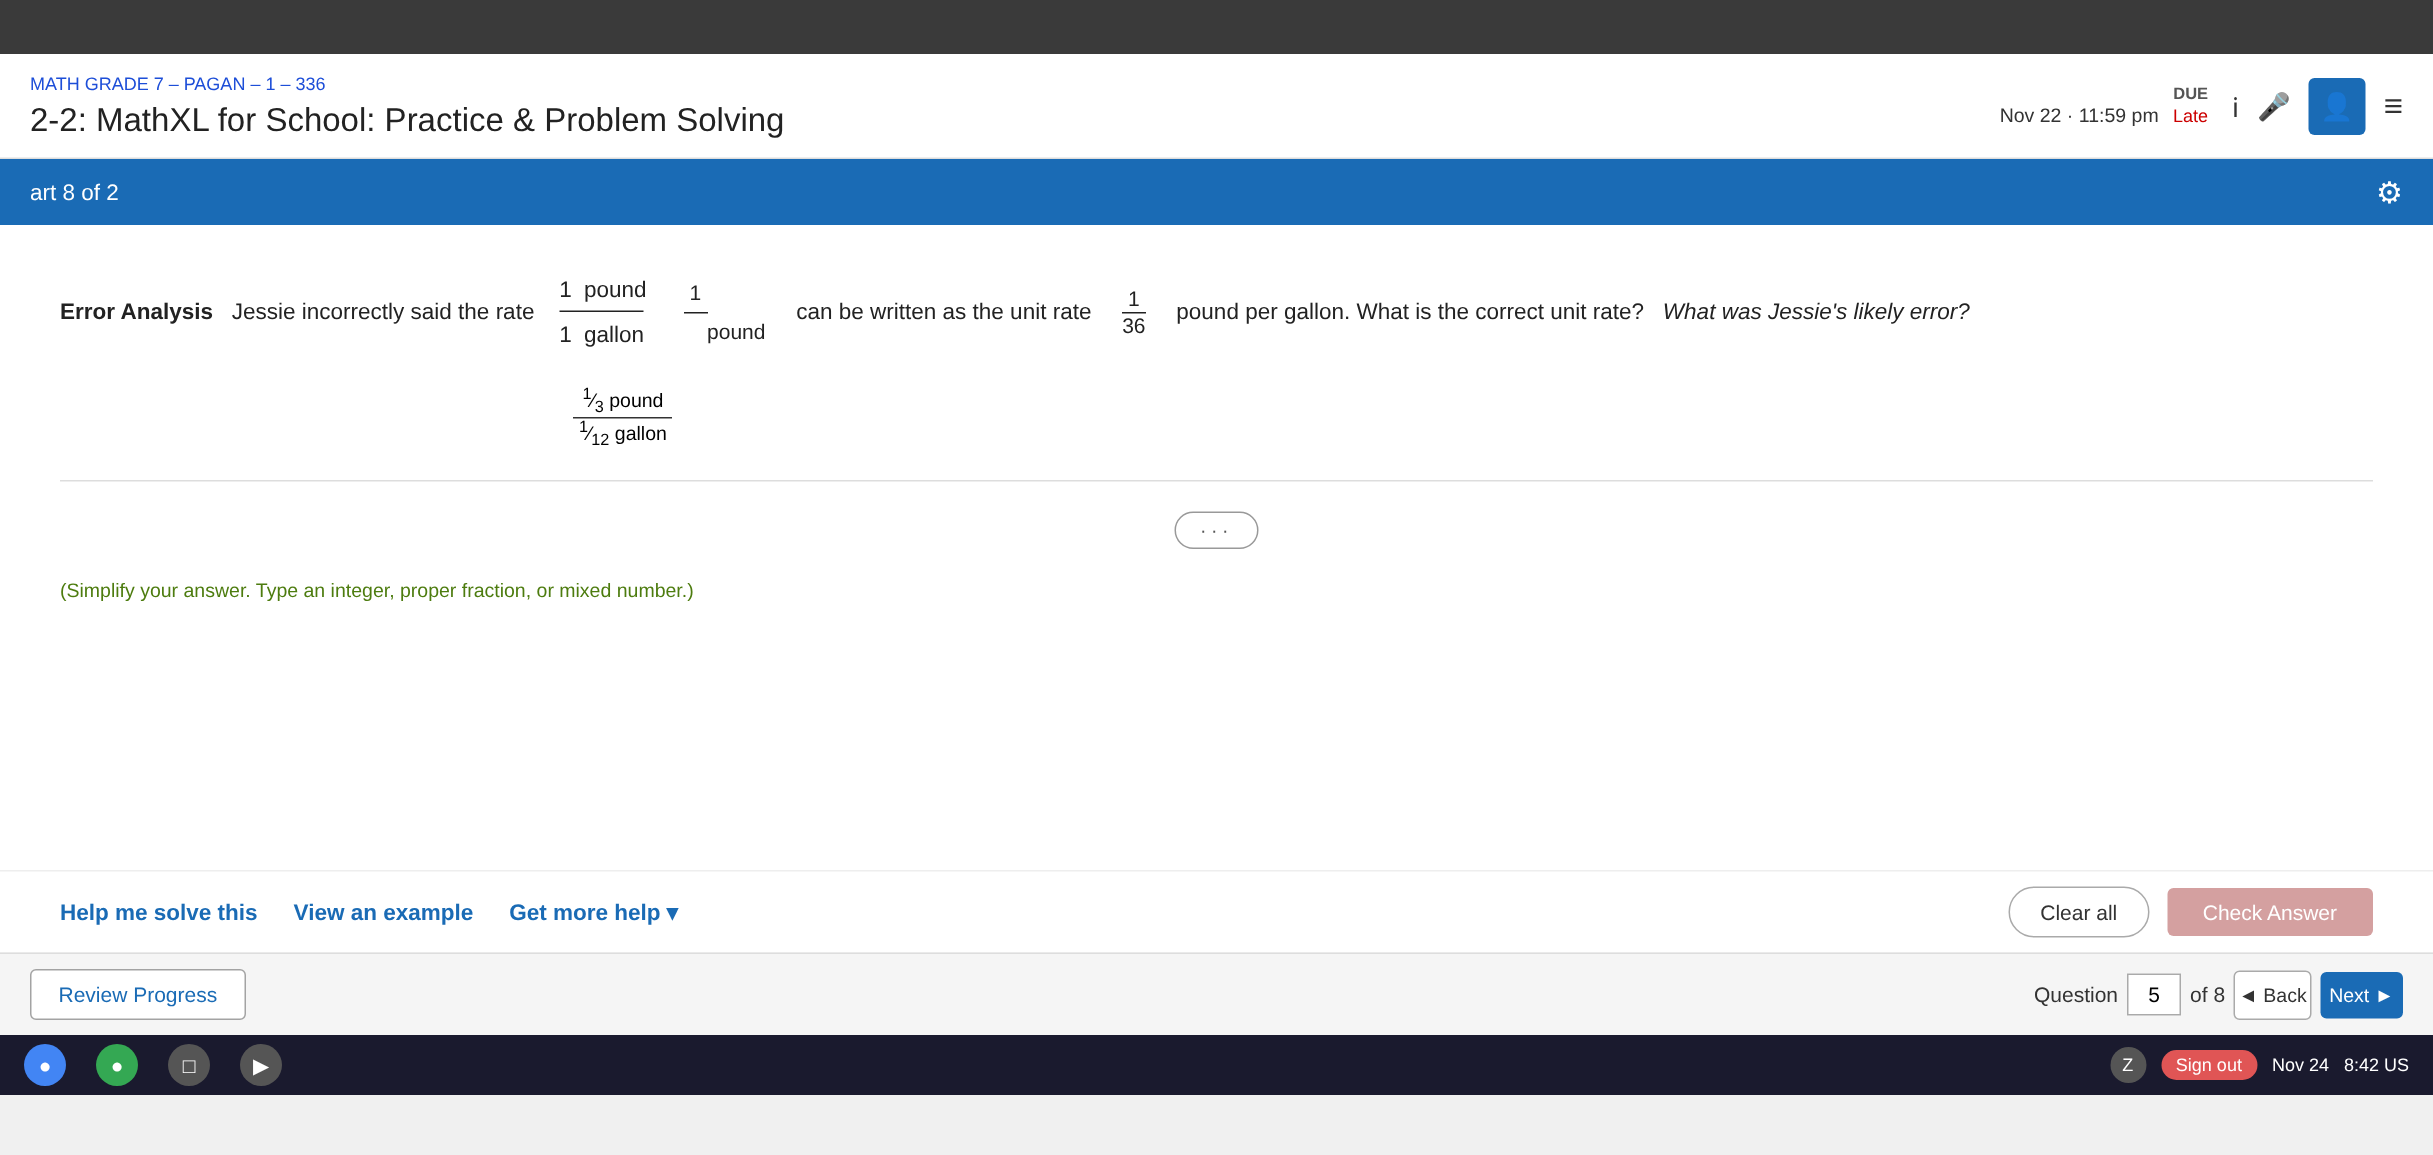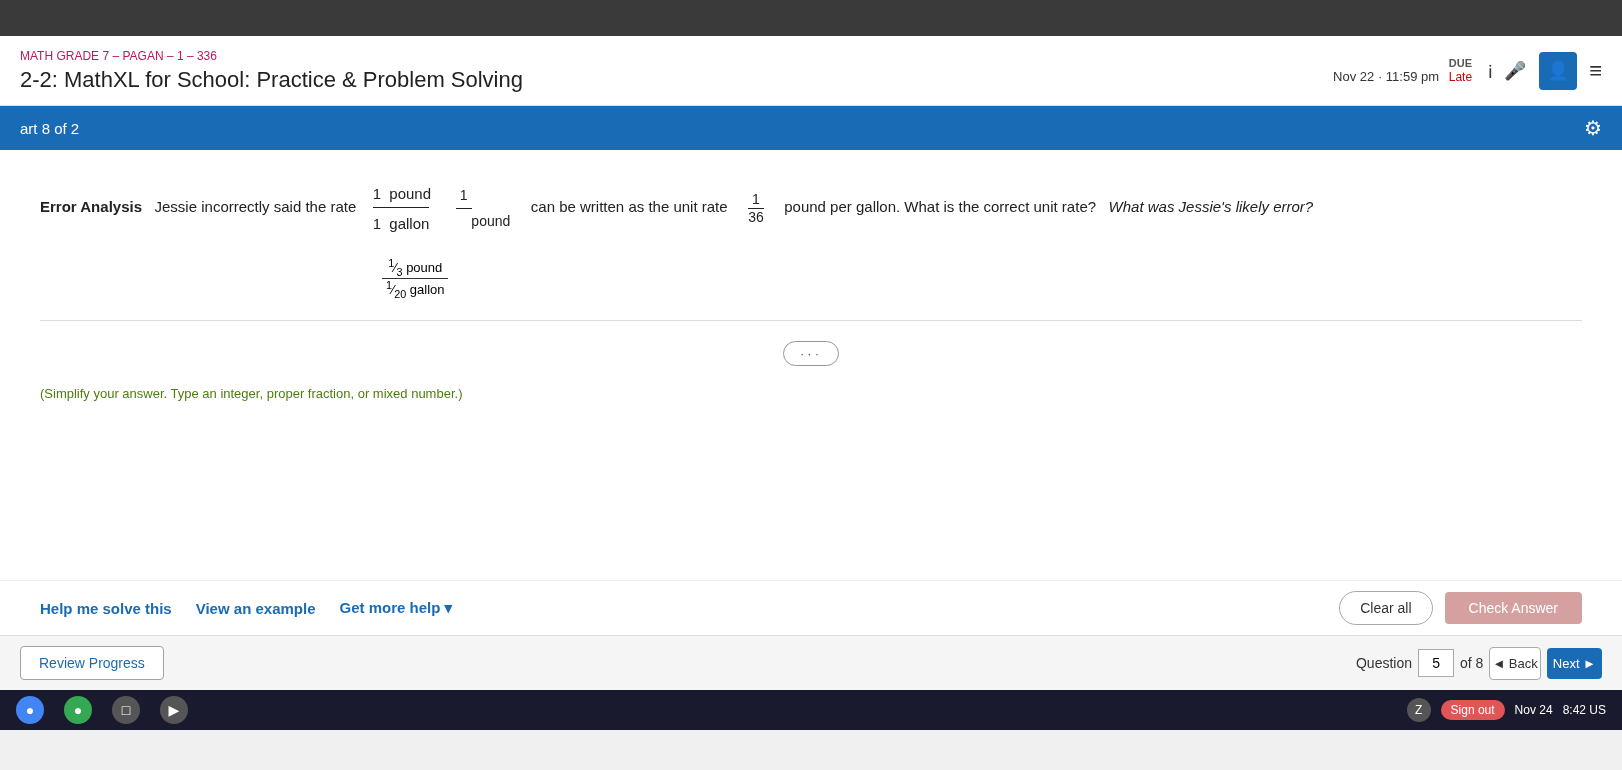--- a/index.html
+++ b/index.html
@@ -31,21 +31,21 @@
       align-items: center;
       border-bottom: 1px solid #ddd;
       height: 70px;
     }
     .header-left {
       display: flex;
       flex-direction: column;
     }
     .breadcrumb-text {
       font-size: 12px;
-      color: #be185d;
+      color: #1d4ed8;
       margin-bottom: 4px;
     }
     .assignment-title {
       font-size: 22px;
       font-weight: 400;
       color: #222;
     }
     .header-right {
       display: flex;
       align-items: center;
@@ -420,21 +420,21 @@
     &nbsp;
     <span>pound per gallon. What is the correct unit rate?</span>
     &nbsp;
     <span class="italic-text">What was Jessie's likely error?</span>
   </div>
 
   <div style="margin: 10px 0 0 340px;">
     <div style="display:flex; align-items:center; font-size:15px;">
       <div style="display:inline-flex; flex-direction:column; align-items:center; margin-right: 8px;">
         <span style="font-size:13px; border-bottom: 1px solid #333; padding: 0 6px;"><sup>1</sup>⁄<sub>3</sub> pound</span>
-        <span style="font-size:13px; padding: 0 6px;"><sup>1</sup>⁄<sub>20</sub> gallon</span>
+        <span style="font-size:13px; padding: 0 6px;"><sup>1</sup>⁄<sub>12</sub> gallon</span>
       </div>
     </div>
   </div>
 
   <hr class="divider-line">
 
   <div style="text-align:center;">
     <button class="dots-btn">···</button>
   </div>
 

